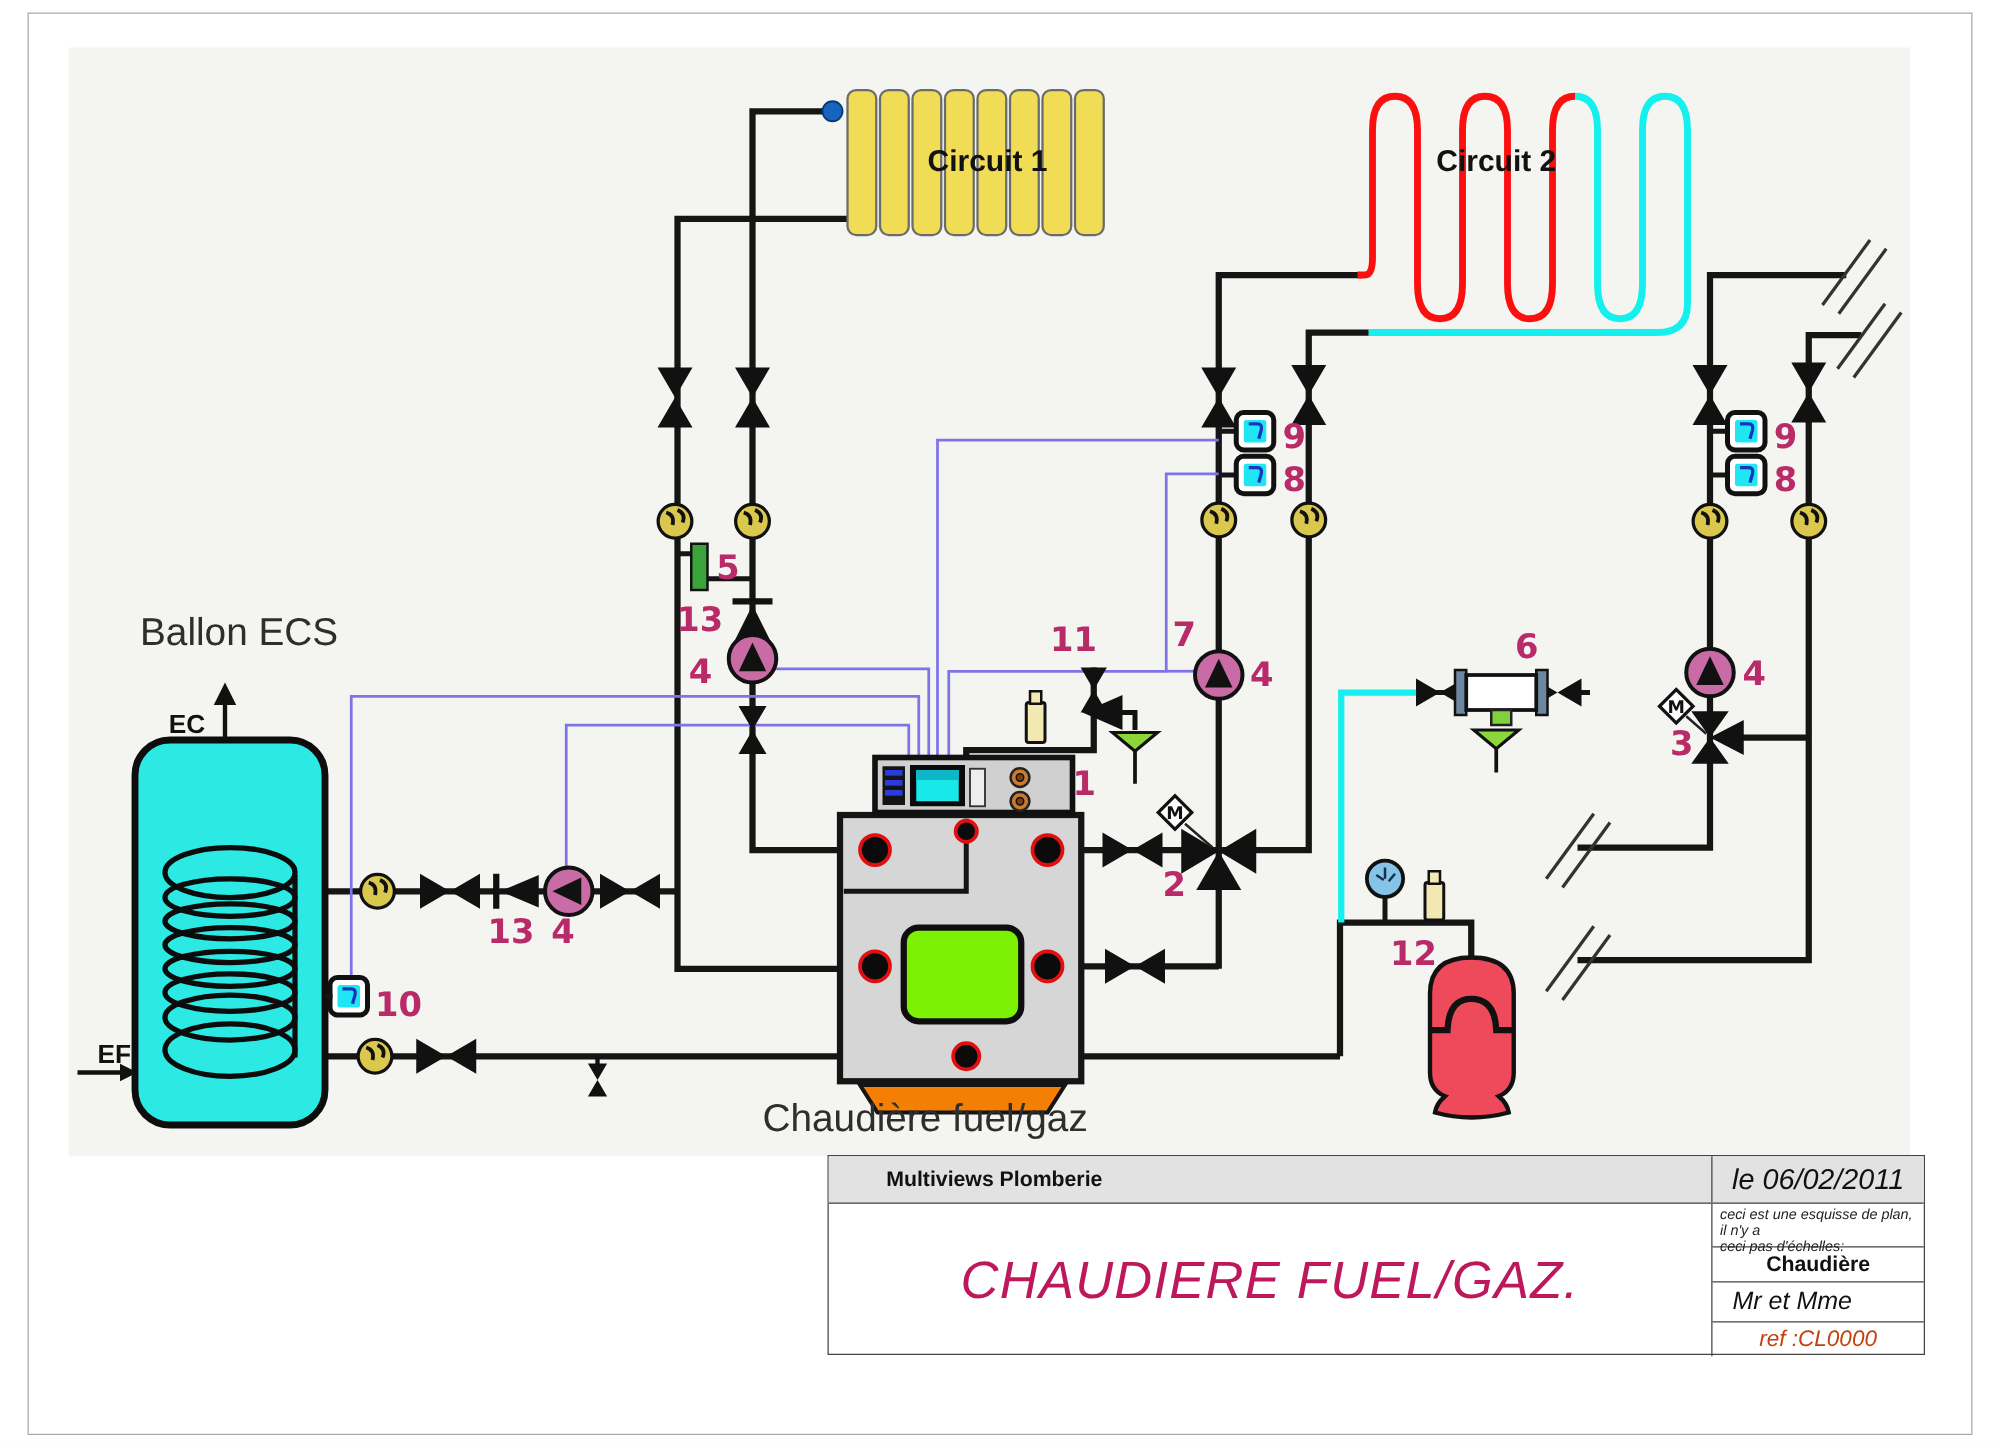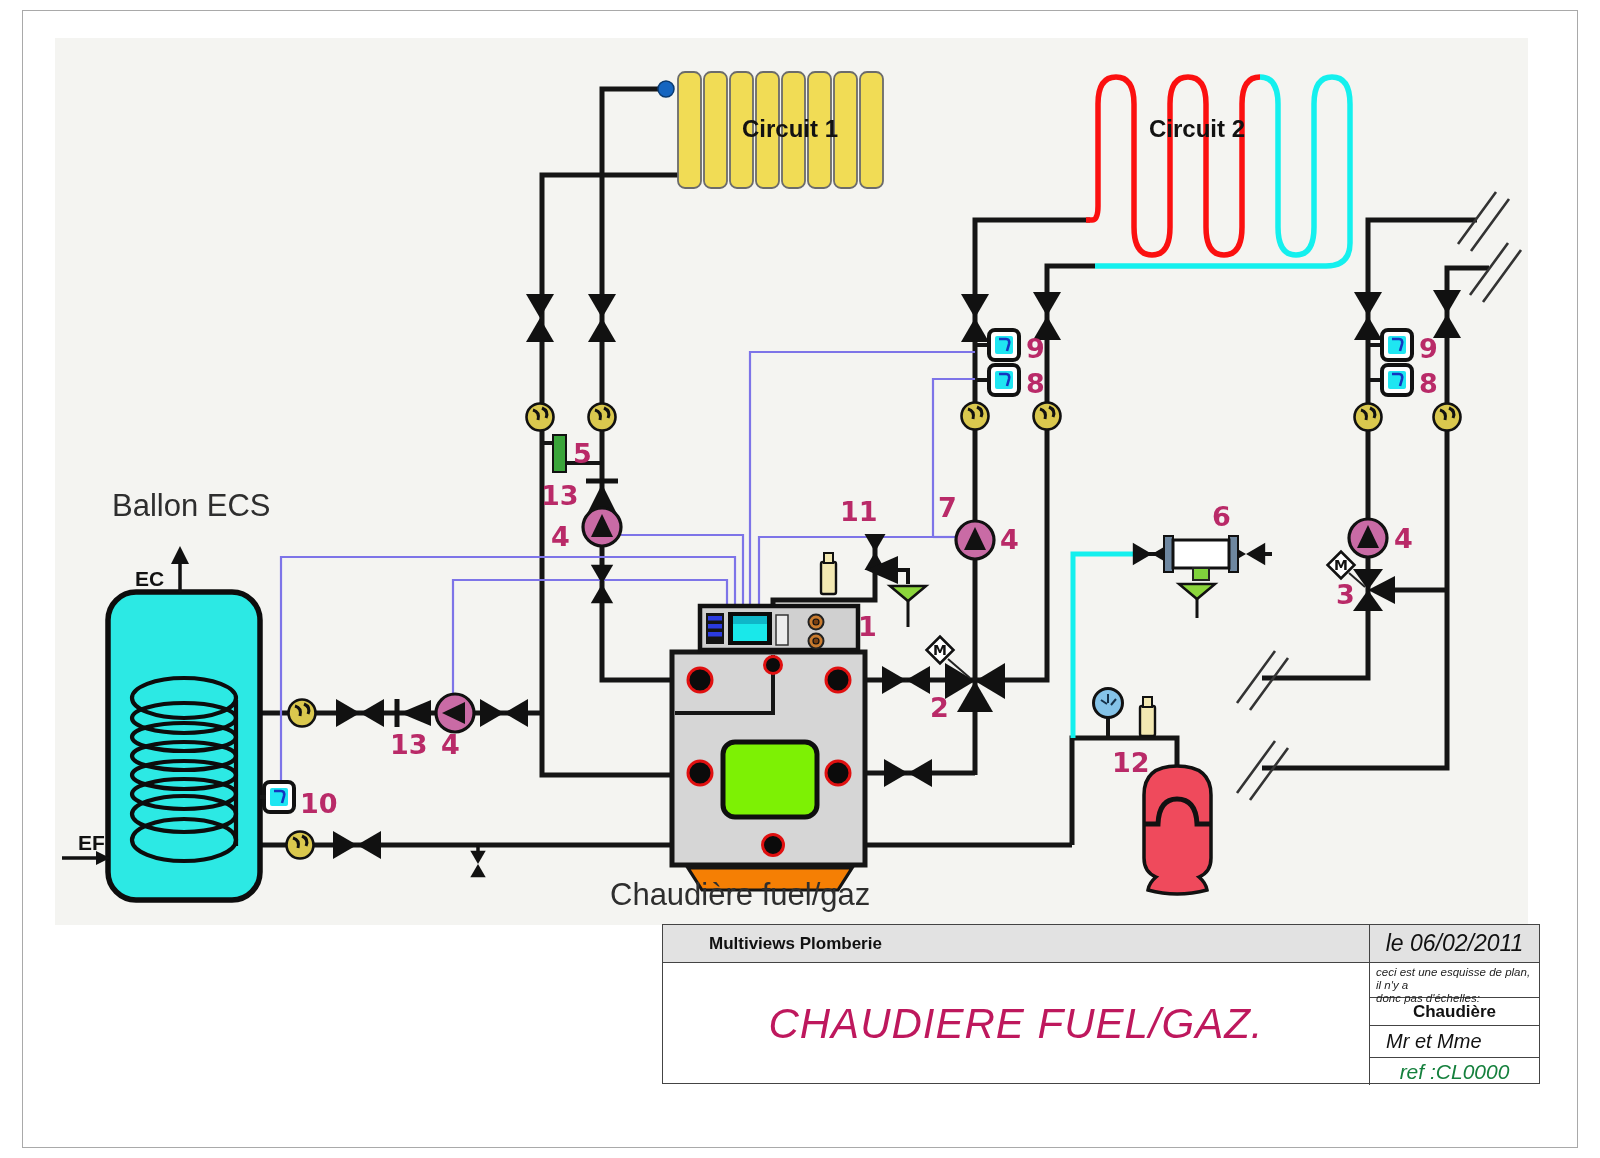--- a/index.html
+++ b/index.html
@@ -29,21 +29,21 @@
   .tb-title{flex:1;display:flex;align-items:center;justify-content:center;
     font-style:italic;font-size:42px;color:#be185d;letter-spacing:1px;}
   .tb-right{width:170px;border-left:1.6px solid #444;box-sizing:border-box;display:flex;flex-direction:column;}
   .tb-note{height:35px;border-bottom:1.4px solid #444;box-sizing:border-box;
     font-style:italic;font-size:11.5px;line-height:13px;color:#222;padding:3px 4px 0 6px;}
   .tb-chaud{height:28px;border-bottom:1.4px solid #444;box-sizing:border-box;display:flex;
     align-items:center;justify-content:center;font-weight:bold;font-size:17px;color:#111;}
   .tb-client{height:32px;border-bottom:1.4px solid #444;box-sizing:border-box;display:flex;
     align-items:center;padding-left:16px;font-style:italic;font-size:20px;color:#111;}
   .tb-ref{height:27px;display:flex;align-items:center;justify-content:center;
-    font-style:italic;font-size:21px;color:#15803d;}
+    font-style:italic;font-size:18px;color:#c2410c;}
 </style>
 </head>
 <body>
 
 <div id="stage">
 <div id="frame"></div>
 
 <svg width="1600" height="1158" viewBox="0 0 1600 1158">
   <defs>
     <g id="bvh">
@@ -346,21 +346,21 @@
 <div class="tblock">
   <div class="tb-header">
     <div class="tb-company">Multiviews Plomberie</div>
     <div class="tb-date">le 06/02/2011</div>
   </div>
   <div class="tb-body">
     <div class="tb-title">CHAUDIERE FUEL/GAZ.</div>
     <div class="tb-right">
       <div class="tb-note">
         <span>ceci est une esquisse de plan, il n'y a</span><br>
-        <span>donc pas d'échelles:</span>
+        <span>ceci pas d'échelles:</span>
       </div>
       <div class="tb-chaud">Chaudière</div>
       <div class="tb-client">Mr et Mme</div>
       <div class="tb-ref">ref :CL0000</div>
     </div>
   </div>
 </div>
 </div>
 
 </body></html>

